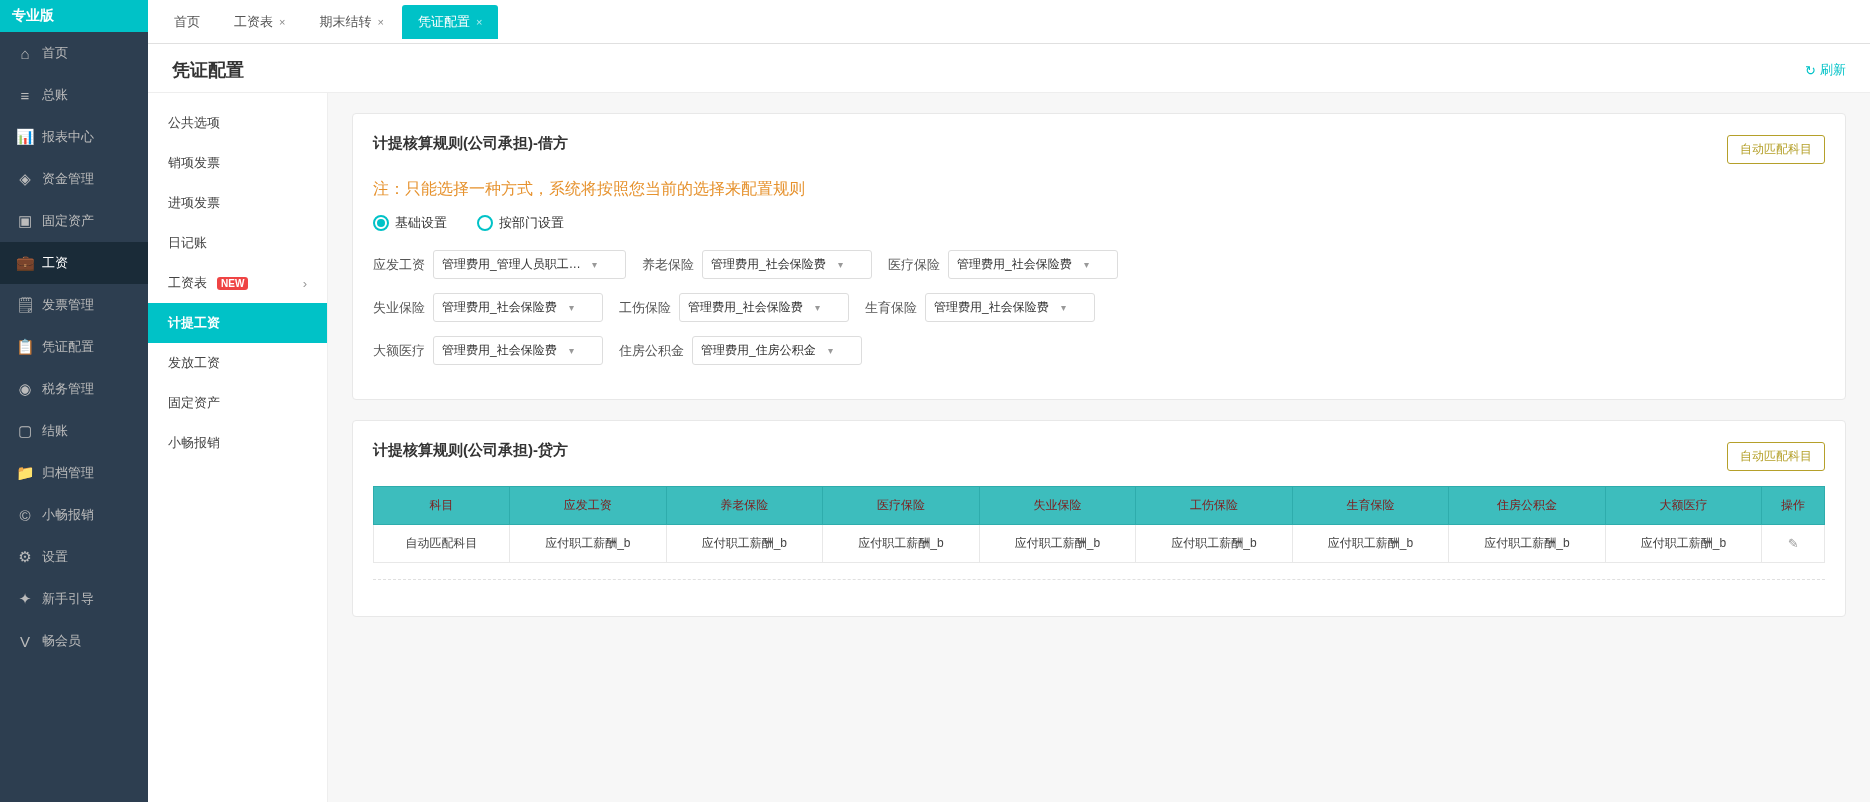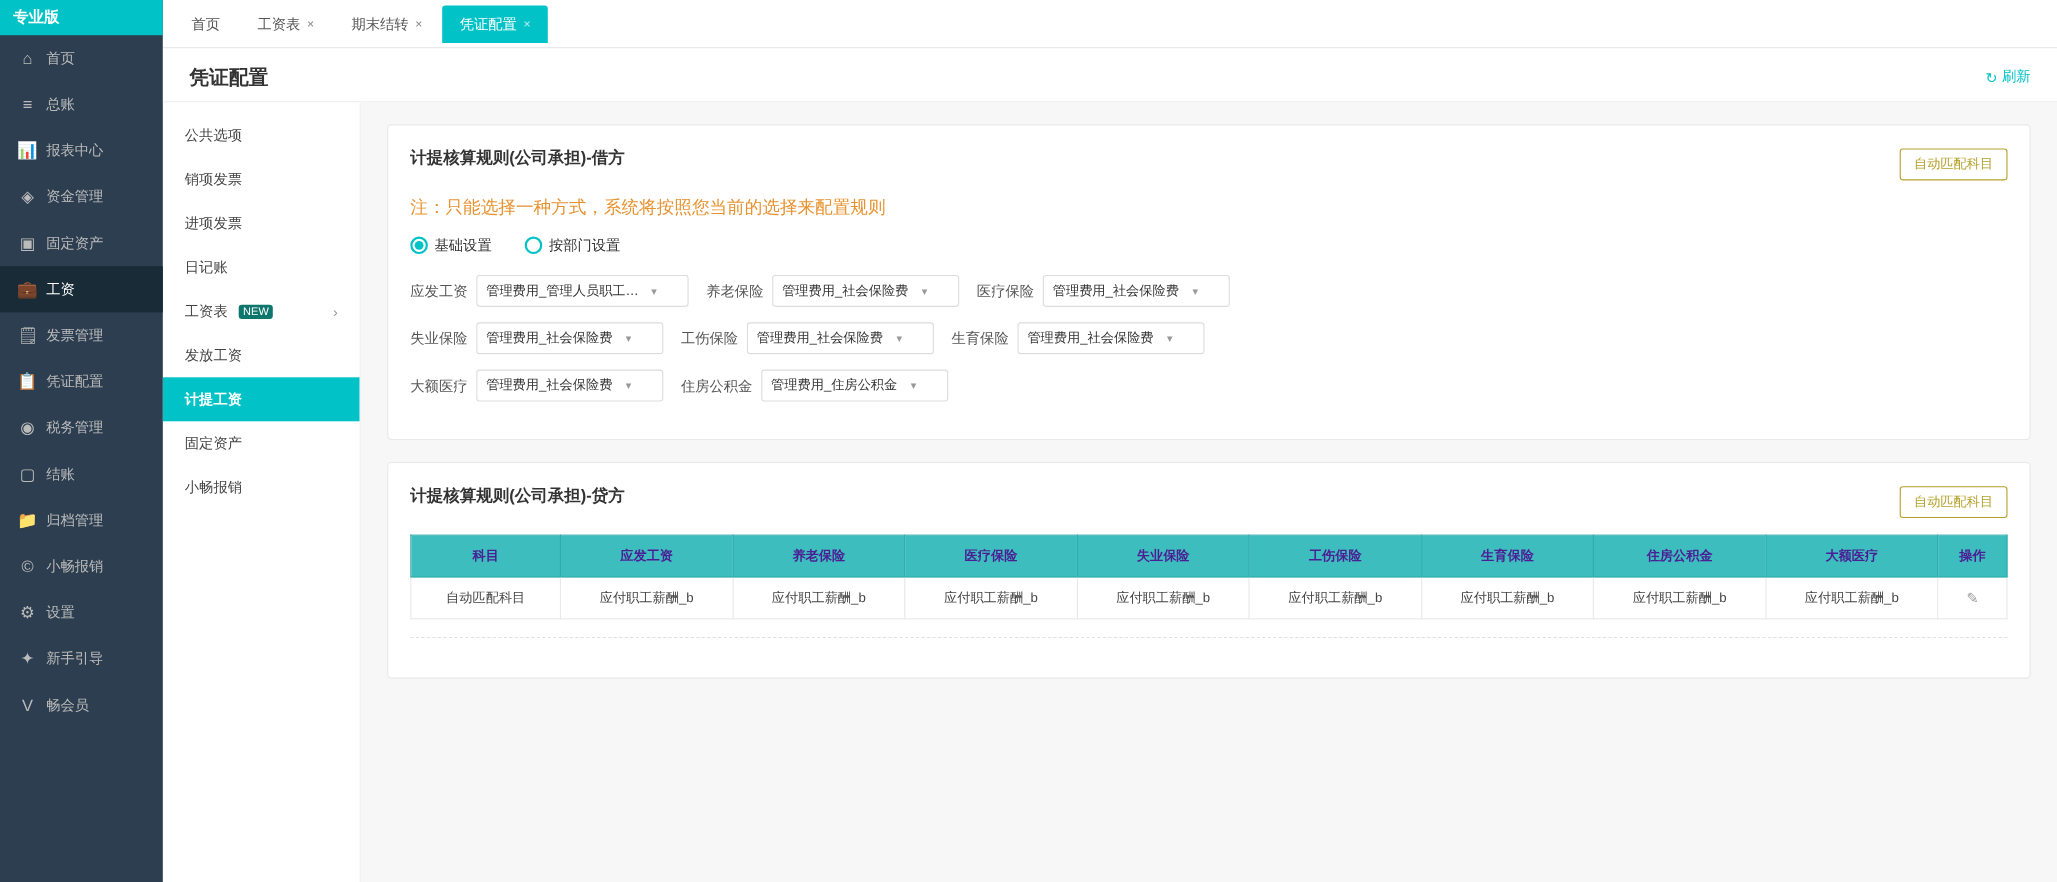--- a/index.html
+++ b/index.html
@@ -27,21 +27,21 @@
     .page-title { font-size: 18px; font-weight: bold; color: #333; }
     .refresh-btn { color: #00c2c7; font-size: 13px; cursor: pointer; display: flex; align-items: center; gap: 4px; }
 
     
     .content-area { display: flex; flex: 1; overflow: hidden; }
 
     
     .left-nav { width: 180px; background: #fff; border-right: 1px solid #eee; padding: 10px 0; overflow-y: auto; flex-shrink: 0; }
     .left-nav-item { padding: 11px 20px; cursor: pointer; color: #444; font-size: 13px; display: flex; align-items: center; justify-content: space-between; }
     .left-nav-item.active { background: #00c2c7; color: #fff; font-weight: bold; }
-    .left-nav-item .badge-new { background: #0f766e; color: #fff; font-size: 10px; padding: 1px 4px; border-radius: 3px; margin-left: 4px; }
+    .left-nav-item .badge-new { background: #ef4444; color: #fff; font-size: 10px; padding: 1px 4px; border-radius: 3px; margin-left: 4px; font-weight: bold; }
 
     
     .main-content { flex: 1; overflow-y: auto; padding: 20px 24px; background: #f7f7f7; }
 
     
     .section { background: #fff; border-radius: 4px; margin-bottom: 20px; padding: 20px; border: 1px solid #e8e8e8; }
     .section-title { font-size: 15px; font-weight: bold; color: #333; margin-bottom: 12px; }
     .section-header { display: flex; justify-content: space-between; align-items: center; margin-bottom: 14px; }
 
     .notice-text { color: #e6922e; font-size: 16px; margin-bottom: 14px; }
@@ -59,21 +59,21 @@
     .form-label { font-size: 13px; color: #555; white-space: nowrap; min-width: 50px; }
     .form-select { border: 1px solid #ddd; border-radius: 3px; padding: 5px 28px 5px 8px; font-size: 12px; color: #333; background: #fff; min-width: 170px; cursor: pointer; position: relative; display: inline-flex; align-items: center; justify-content: space-between; }
     .form-select .select-text { overflow: hidden; text-overflow: ellipsis; white-space: nowrap; max-width: 150px; }
     .form-select .chevron { color: #999; font-size: 10px; }
 
     
     .auto-match-btn { border: 1px solid #b5a02a; color: #b5a02a; background: #fff; padding: 5px 12px; border-radius: 3px; cursor: pointer; font-size: 12px; }
 
     
     .data-table { width: 100%; border-collapse: collapse; }
-    .data-table th { background: #3dbdbd; color: #4c1d95; padding: 10px 8px; text-align: center; font-size: 12px; font-weight: bold; border: 1px solid #2eacac; }
+    .data-table th { background: #3dbdbd; color: #7f1d1d; padding: 10px 8px; text-align: center; font-size: 12px; font-weight: normal; border: 1px solid #2eacac; }
     .data-table td { padding: 10px 8px; text-align: center; font-size: 12px; color: #444; border: 1px solid #e8e8e8; background: #fff; }
     .edit-icon { color: #999; cursor: pointer; font-size: 13px; }
 
     
     .divider { border: none; border-top: 1px dashed #e0e0e0; margin: 16px 0; }
   </style>
 </head>
 <body>
 
 <div class="sidebar">
@@ -182,25 +182,25 @@
         <span>进项发票</span>
       </div>
       <div class="left-nav-item">
         <span>日记账</span>
       </div>
       <div class="left-nav-item" style="justify-content: flex-start; gap:6px;">
         <span>工资表</span>
         <span class="badge-new">NEW</span>
         <span style="margin-left:auto; color:#999;">›</span>
       </div>
-      <div class="left-nav-item">
-        <span>发放工资</span>
-      </div>
       <div class="left-nav-item active">
         <span>计提工资</span>
+      </div>
+      <div class="left-nav-item">
+        <span>发放工资</span>
       </div>
       <div class="left-nav-item">
         <span>固定资产</span>
       </div>
       <div class="left-nav-item">
         <span>小畅报销</span>
       </div>
     </div>
 
     <div class="main-content">

